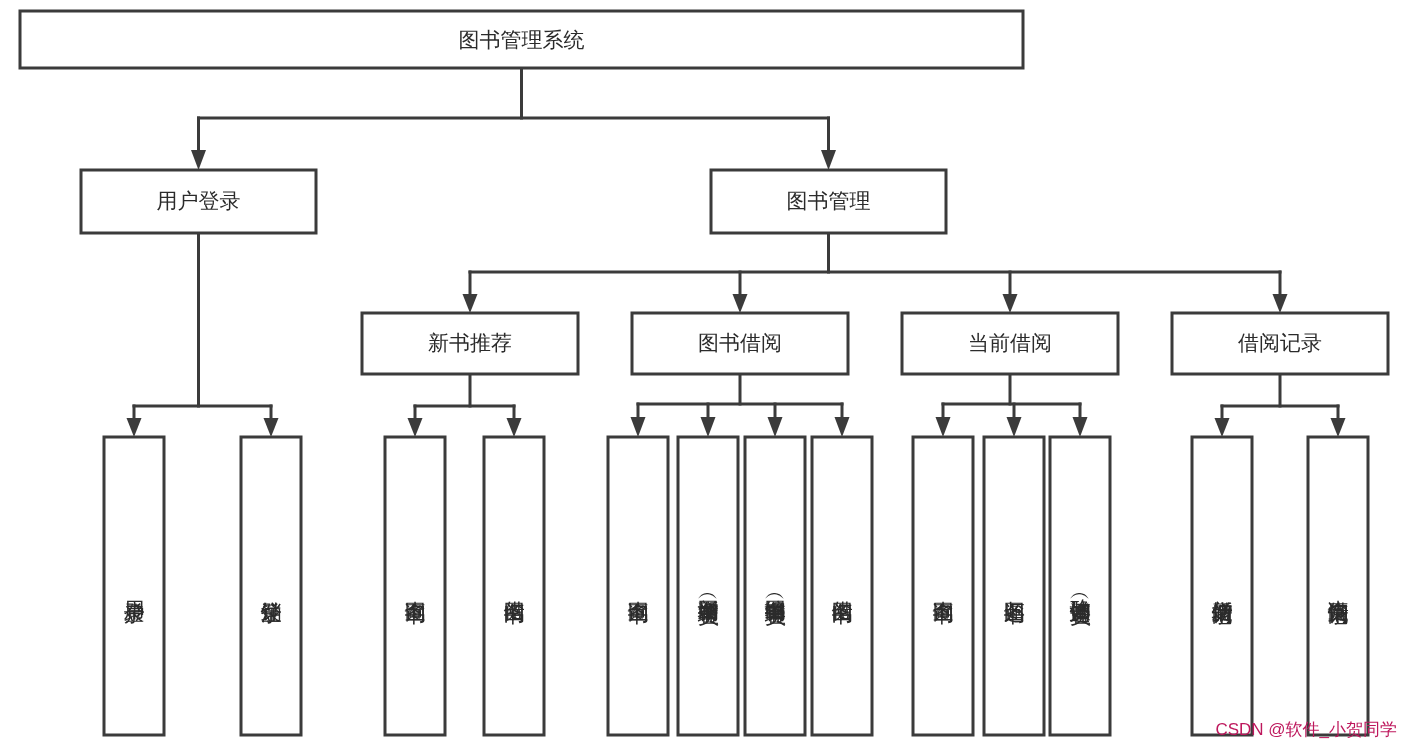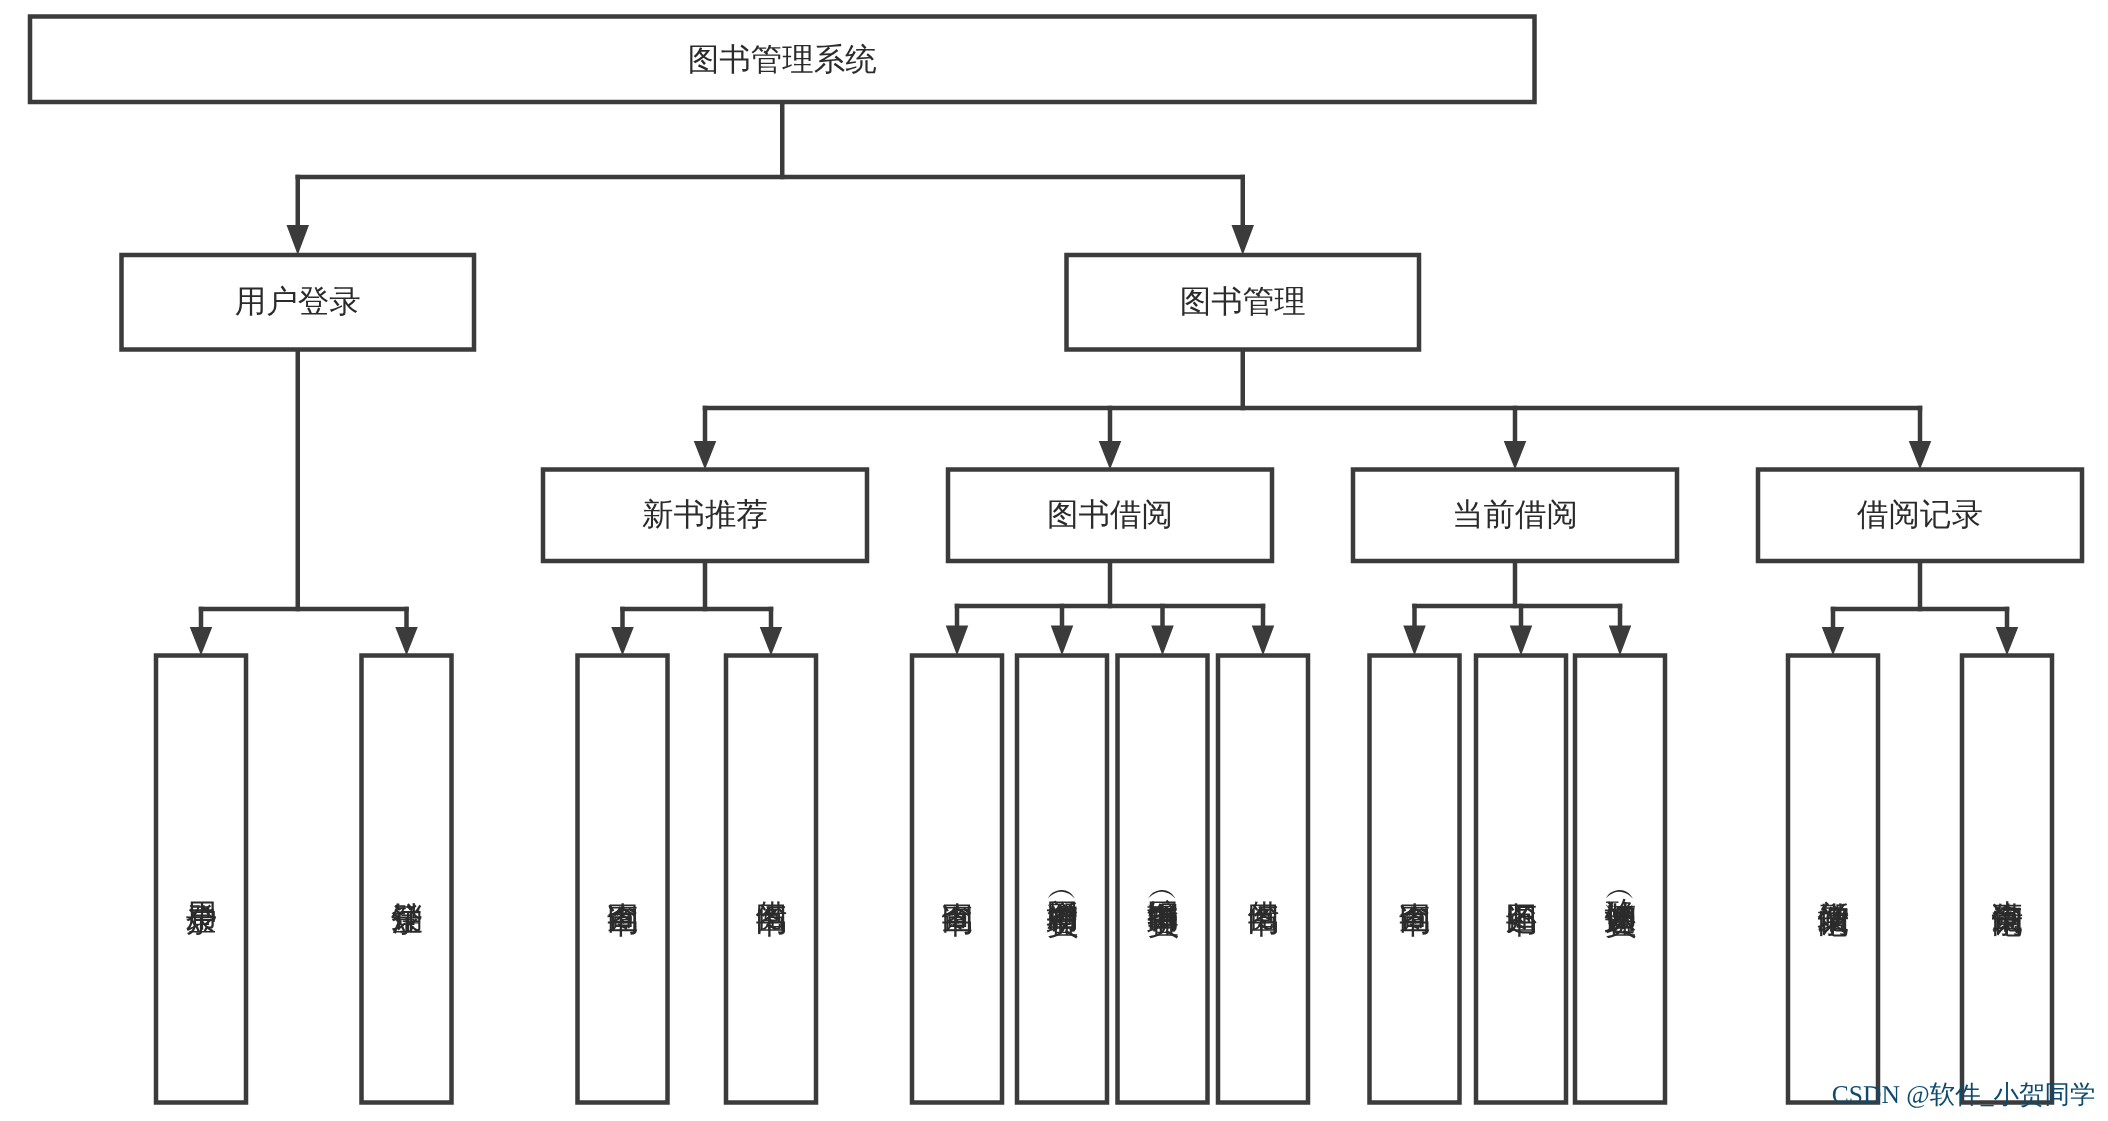--- a/index.html
+++ b/index.html
@@ -59,23 +59,23 @@
     line-height: 1.08;
     color: #2b2b2b;
     letter-spacing: 1px;
     white-space: nowrap;
     pointer-events: none;
   }
   .watermark {
     position: absolute;
     right: 8px;
     bottom: 6px;
-    font-family: Liberation Serif, serif;
+    font-family: Liberation Sans, sans-serif;
     font-size: 17px;
-    color: #0c4a6e;
+    color: #be185d;
     white-space: nowrap;
   }
 </style>
 </head>
 <body>
 
 <div id="diagram-root">
 
   <svg class="diagram-canvas" viewBox="0 0 1405 747">
     <defs></defs>

